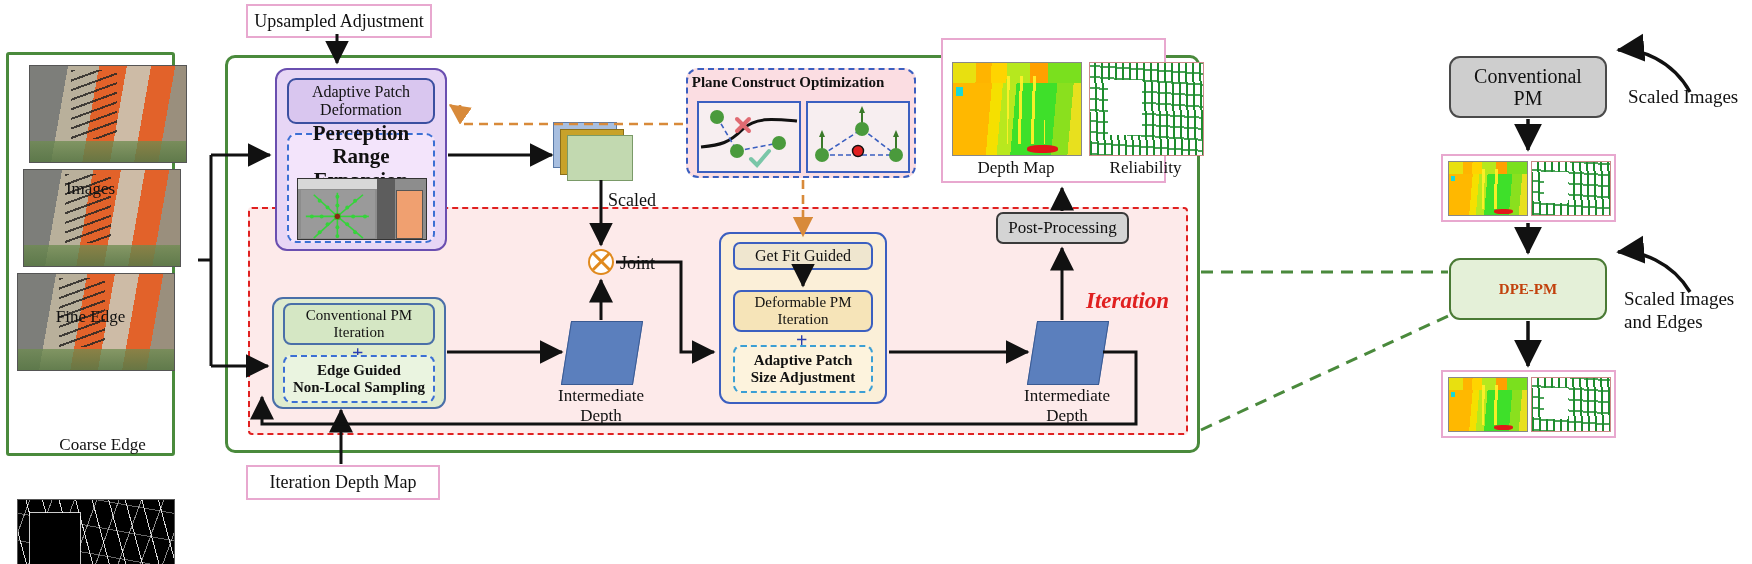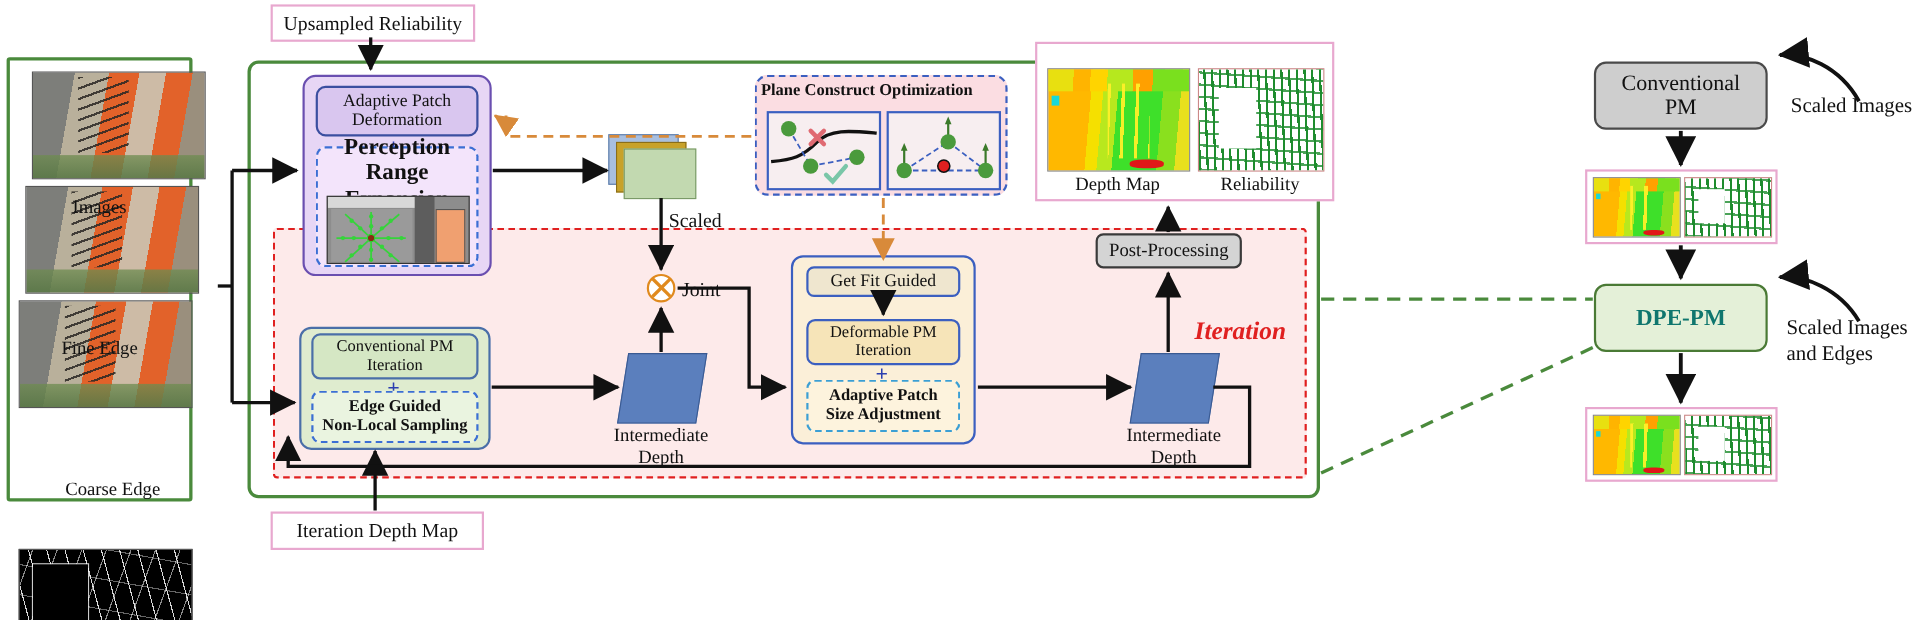--- a/index.html
+++ b/index.html
@@ -73,38 +73,38 @@
   #prp svg{position:absolute;inset:0;}
 
   
   #pco{left:686px;top:68px;width:230px;height:110px;background:#fbdde2;border:2.5px dashed #3b5fc0;border-radius:12px;}
   #pco-title{left:686px;top:74px;width:204px;font-size:15px;font-weight:bold;text-align:center;}
   .pco-sub{position:absolute;background:#f7eef0;border:2px solid #3b5fc0;}
   #pco-a{left:697px;top:101px;width:100px;height:68px;}
   #pco-b{left:806px;top:101px;width:100px;height:68px;}
 
   
-  #result-panel{left:941px;top:38px;width:272px;height:145px;background:#fff;border:2.5px solid #e8a8cf;}
+  #result-panel{left:941px;top:38px;width:225px;height:145px;background:#fff;border:2.5px solid #e8a8cf;}
   
   #post-proc{left:996px;top:212px;width:133px;height:32px;background:#d4d4d4;border:2px solid #3a3a3a;border-radius:7px;font-size:17px;}
 
   
   #cpm-outer{left:272px;top:297px;width:174px;height:112px;background:#dfeccf;border:2.5px solid #4a6fa8;border-radius:11px;}
   #cpm-inner{left:283px;top:303px;width:152px;height:42px;background:#d5e7c4;border:2px solid #4a6fa8;border-radius:8px;font-size:15px;}
   #egs-dashed{left:283px;top:355px;width:152px;height:48px;background:#eaf4e0;border:2.5px dashed #3b6fd4;border-radius:8px;font-size:15px;font-weight:bold;}
 
   
   #def-outer{left:719px;top:232px;width:168px;height:172px;background:#fbefd8;border:2.5px solid #3b5fc0;border-radius:11px;}
   #gfp{left:733px;top:242px;width:140px;height:28px;background:#efe6cf;border:2px solid #3b5fc0;border-radius:7px;font-size:16px;}
   #dpmi{left:733px;top:290px;width:140px;height:42px;background:#f6e4b8;border:2px solid #3b5fc0;border-radius:8px;font-size:15px;}
   #apsa{left:733px;top:345px;width:140px;height:48px;background:#fdf3dd;border:2.5px dashed #3b9fd4;border-radius:8px;font-size:15px;font-weight:bold;}
 
   
   #conv-pm-box{left:1449px;top:56px;width:158px;height:62px;background:#cecece;border:2.5px solid #4a4a4a;border-radius:11px;font-size:20px;}
-  #dpe-pm-box{left:1449px;top:258px;width:158px;height:62px;background:#e4f0d8;border:2.5px solid #4a7a35;border-radius:11px;font-size:21px;font-weight:bold;color:#0f766e;}
+  #dpe-pm-box{left:1449px;top:258px;width:158px;height:62px;background:#e4f0d8;border:2.5px solid #4a7a35;border-radius:11px;font-size:15px;font-weight:bold;color:#c2410c;}
   #res-box-1{left:1441px;top:154px;width:175px;height:68px;border:2.5px solid #e8a8cf;background:#fff;}
   #res-box-2{left:1441px;top:370px;width:175px;height:68px;border:2.5px solid #e8a8cf;background:#fff;}
 
   
   .pinkbox{position:absolute;border:2px solid #e8a8cf;background:#fff;display:flex;align-items:center;justify-content:center;font-size:18px;}
   #ups-rel{left:246px;top:4px;width:182px;height:30px;}
   #ups-depth{left:246px;top:465px;width:190px;height:31px;}
 
   
   .paral{position:absolute;background:#5b7fbd;border:1px solid #3a5a92;}
@@ -140,21 +140,21 @@
   <div class="thumb fineedge" style="left:8px;top:150px;width:156px;height:96px;"></div>
   <div class="thumb-label" style="left:0;top:252px;">Fine Edge</div>
 
   <div class="thumb-label" style="left:0;top:380px;padding-left:12px;">Coarse Edge</div>
 </div>
 
 <div class="abs" id="main-green-panel"></div>
 <div class="abs" id="iteration-panel"></div>
 <div class="txt" id="iteration-word">Iteration</div>
 
-<div class="pinkbox" id="ups-rel">Upsampled Reliability</div>
+<div class="pinkbox" id="ups-rel">Upsampled Adjustment</div>
 
 <div class="pinkbox" id="ups-depth">Iteration Depth Map</div>
 
 <div class="abs" id="apd-outer"></div>
 <div class="rbox" id="apd-inner">
   <span style="white-space:pre-line">Adaptive Patch
 Deformation</span>
 </div>
 <div class="plus" style="left:352px;top:124px;">+</div>
 <div class="abs" id="pre-dashed"></div>

